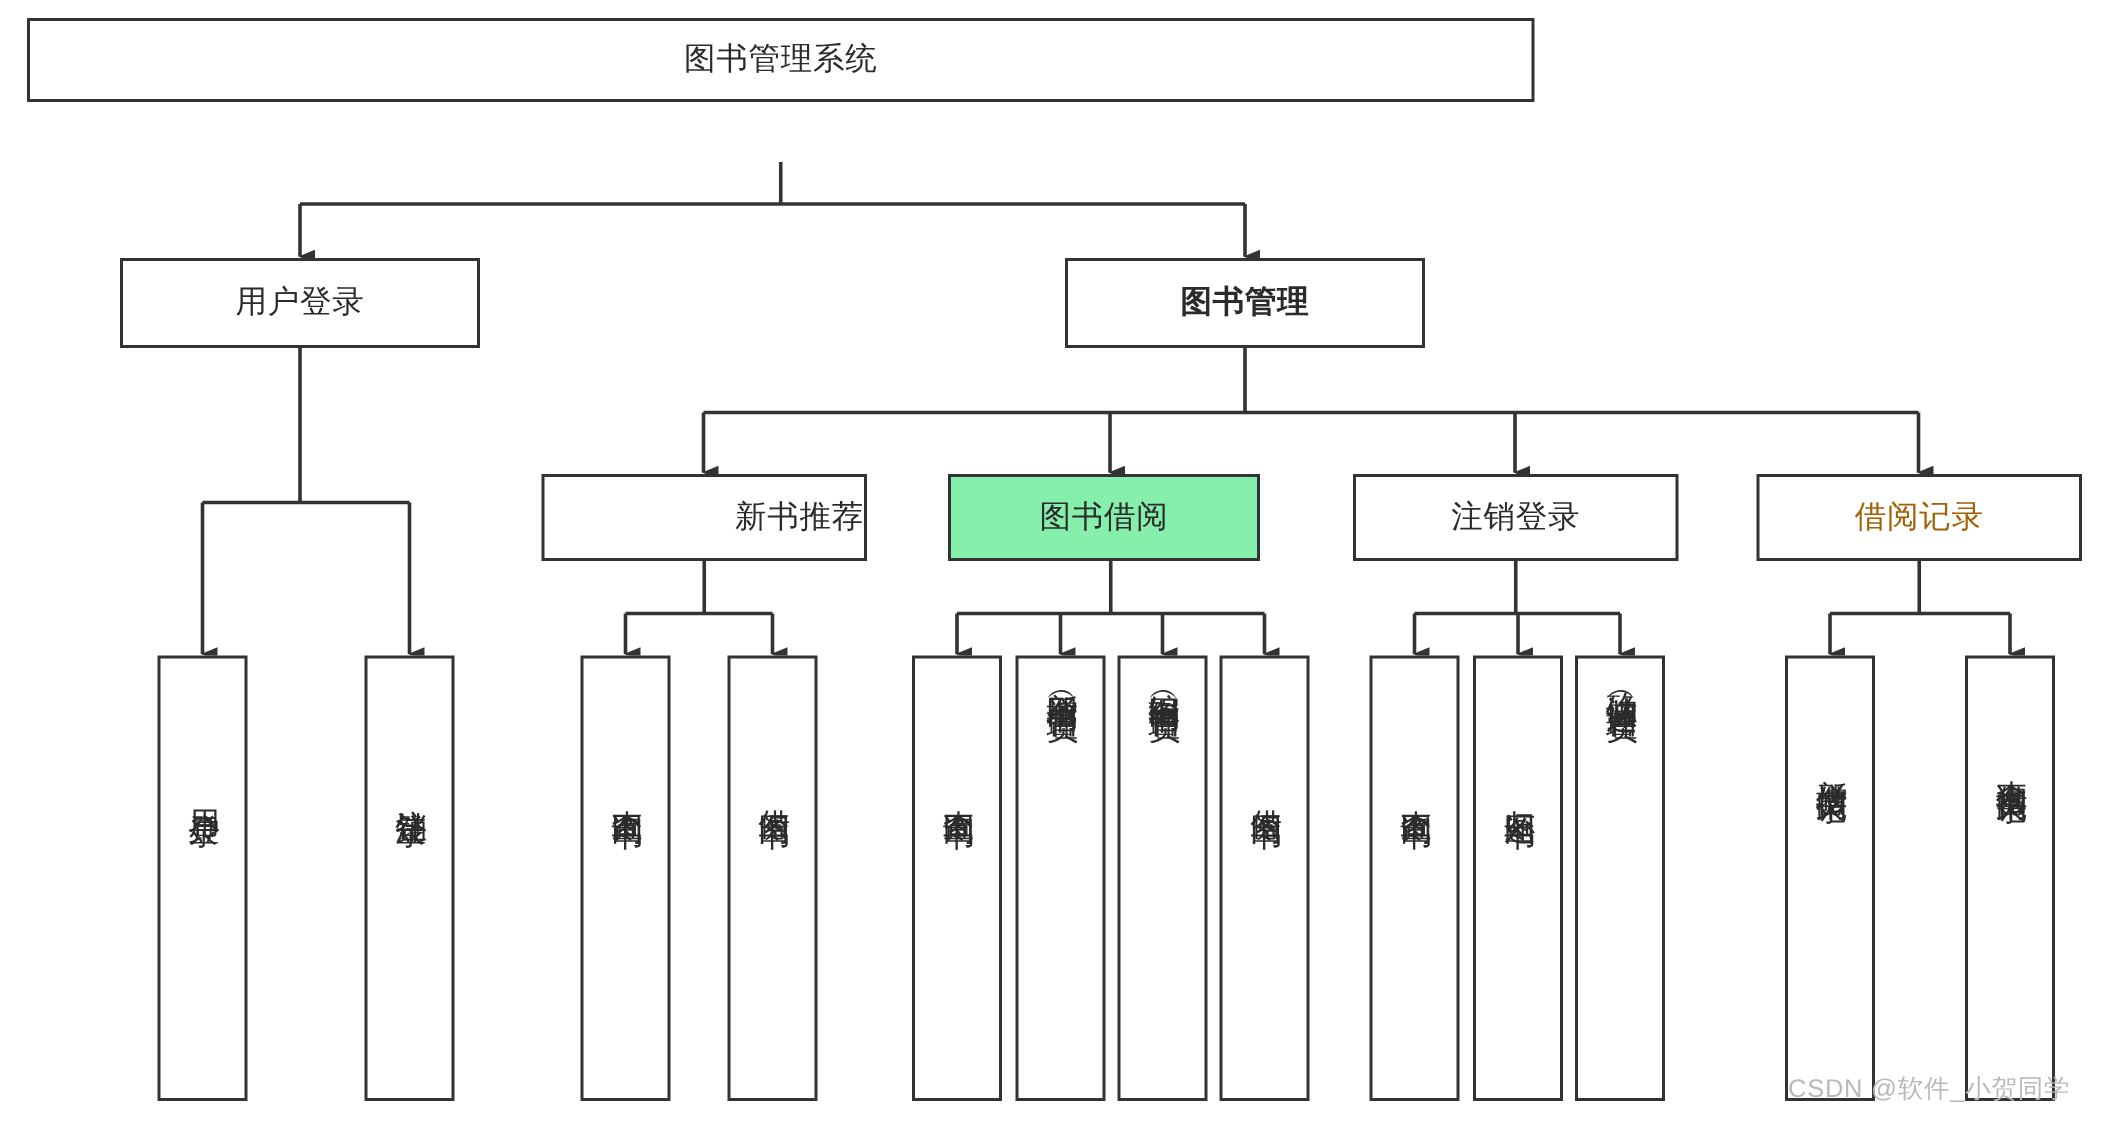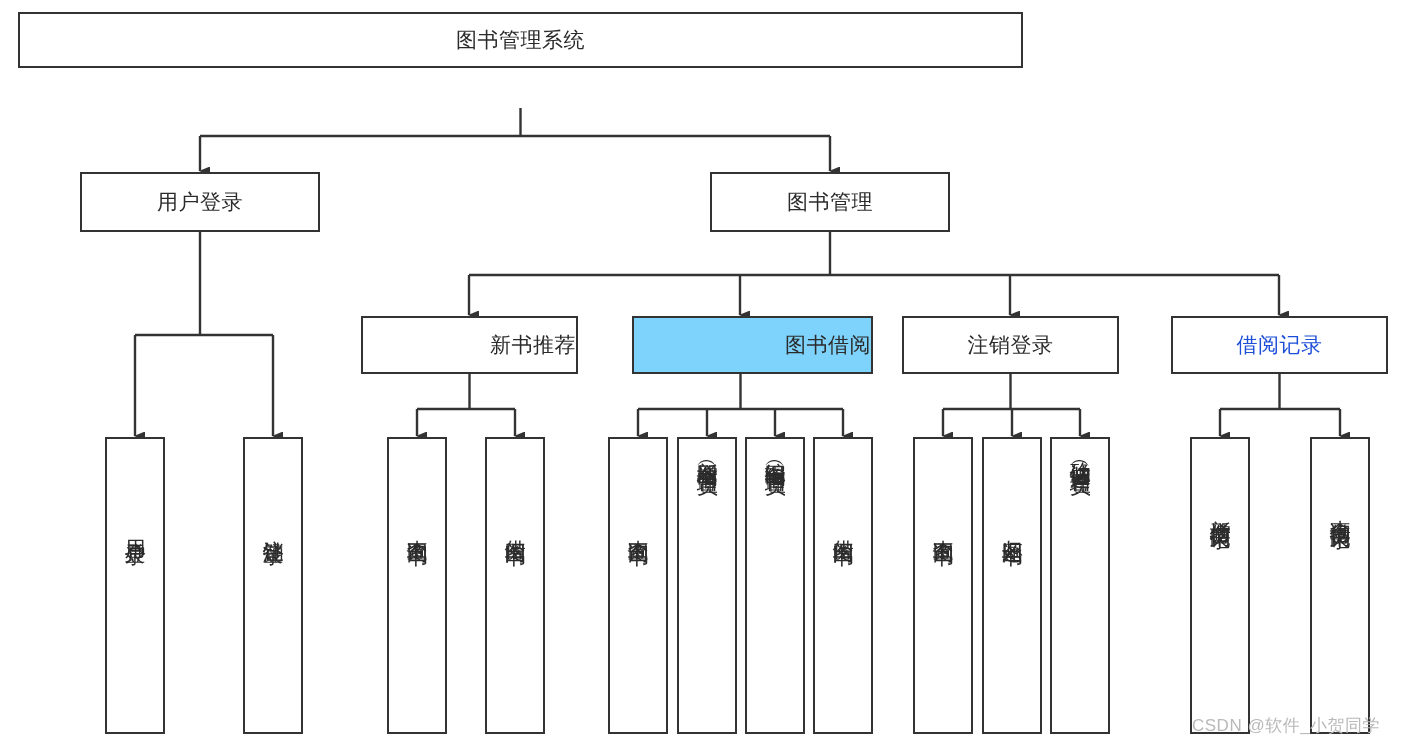--- a/index.html
+++ b/index.html
@@ -118,33 +118,33 @@
   </svg>
 
   <div id="node-layer">
       <div class="node horiz" style="left: 18px; top: 12px; width: 1005px; height: 56px; border-color: rgb(51, 51, 51); background: rgb(255, 255, 255);">
         <span class="node-label" style="color: rgb(43, 43, 43);">图书管理系统</span>
       </div>
       <div class="node horiz" style="left: 80px; top: 172px; width: 240px; height: 60px; border-color: rgb(51, 51, 51); background: rgb(255, 255, 255);">
         <span class="node-label" style="color: rgb(43, 43, 43);">用户登录</span>
       </div>
       <div class="node horiz" style="left: 710px; top: 172px; width: 240px; height: 60px; border-color: rgb(51, 51, 51); background: rgb(255, 255, 255);">
-        <span class="node-label" style="color: rgb(43, 43, 43);">图书管理</span>
+        <span class="node-label" style="color: rgb(43, 43, 43); font-weight: bold;">图书管理</span>
       </div>
       <div class="node horiz" style="left: 361px; top: 316px; width: 217px; height: 58px; border-color: rgb(51, 51, 51); background: rgb(255, 255, 255); justify-content: flex-end;">
         <span class="node-label" style="color: rgb(43, 43, 43);">新书推荐</span>
       </div>
-      <div class="node horiz" style="left: 632px; top: 316px; width: 241px; height: 58px; border-color: rgb(51, 51, 51); background: #7dd3fc; justify-content: flex-end;">
+      <div class="node horiz" style="left: 632px; top: 316px; width: 208px; height: 58px; border-color: rgb(51, 51, 51); background: #86efac;">
         <span class="node-label" style="color: rgb(43, 43, 43);">图书借阅</span>
       </div>
       <div class="node horiz" style="left: 902px; top: 316px; width: 217px; height: 58px; border-color: rgb(51, 51, 51); background: rgb(255, 255, 255);">
         <span class="node-label" style="color: rgb(43, 43, 43);">注销登录</span>
       </div>
       <div class="node horiz" style="left: 1171px; top: 316px; width: 217px; height: 58px; border-color: rgb(51, 51, 51); background: rgb(255, 255, 255);">
-        <span class="node-label" style="color: #1d4ed8;">借阅记录</span>
+        <span class="node-label" style="color: #a16207;">借阅记录</span>
       </div>
       <div class="node vert mid" style="left: 105px; top: 437px; width: 60px; height: 297px; border-color: rgb(51, 51, 51); background: rgb(255, 255, 255);">
         <span class="node-label" style="color: rgb(43, 43, 43);">用户登录</span>
       </div>
       <div class="node vert mid" style="left: 243px; top: 437px; width: 60px; height: 297px; border-color: rgb(51, 51, 51); background: rgb(255, 255, 255);">
         <span class="node-label" style="color: rgb(43, 43, 43);">注销登录</span>
       </div>
       <div class="node vert mid" style="left: 387px; top: 437px; width: 60px; height: 297px; border-color: rgb(51, 51, 51); background: rgb(255, 255, 255);">
         <span class="node-label" style="color: rgb(43, 43, 43);">查询图书</span>
       </div>

